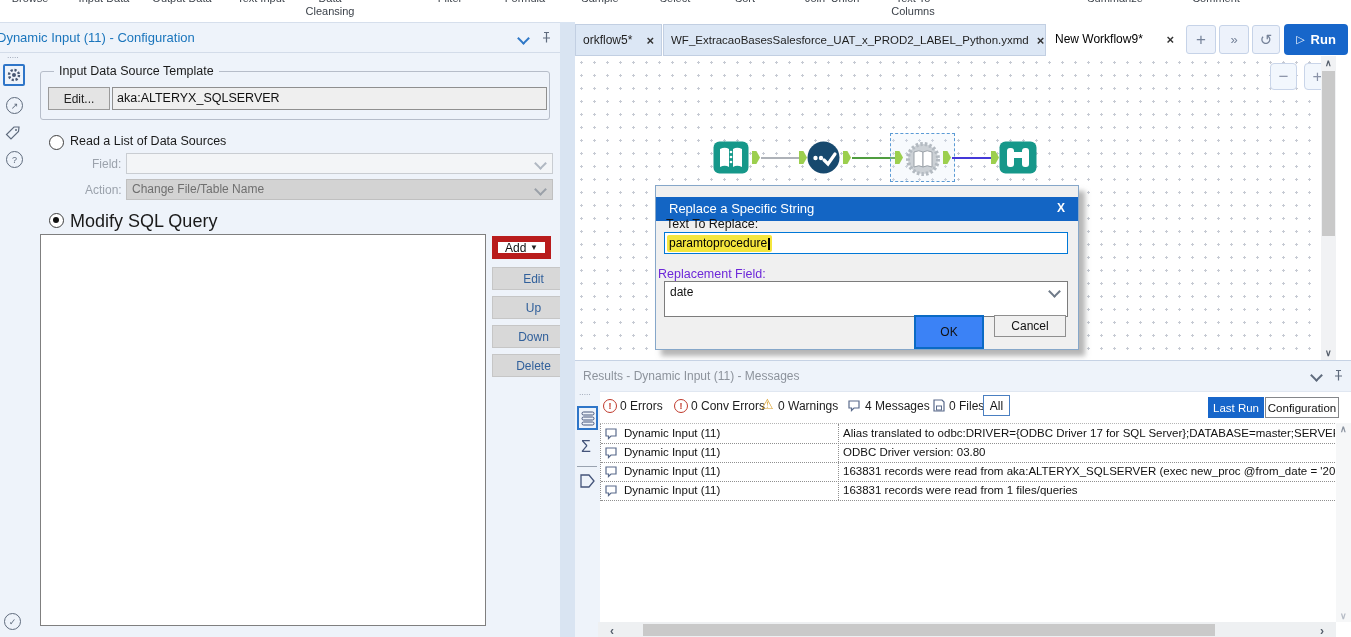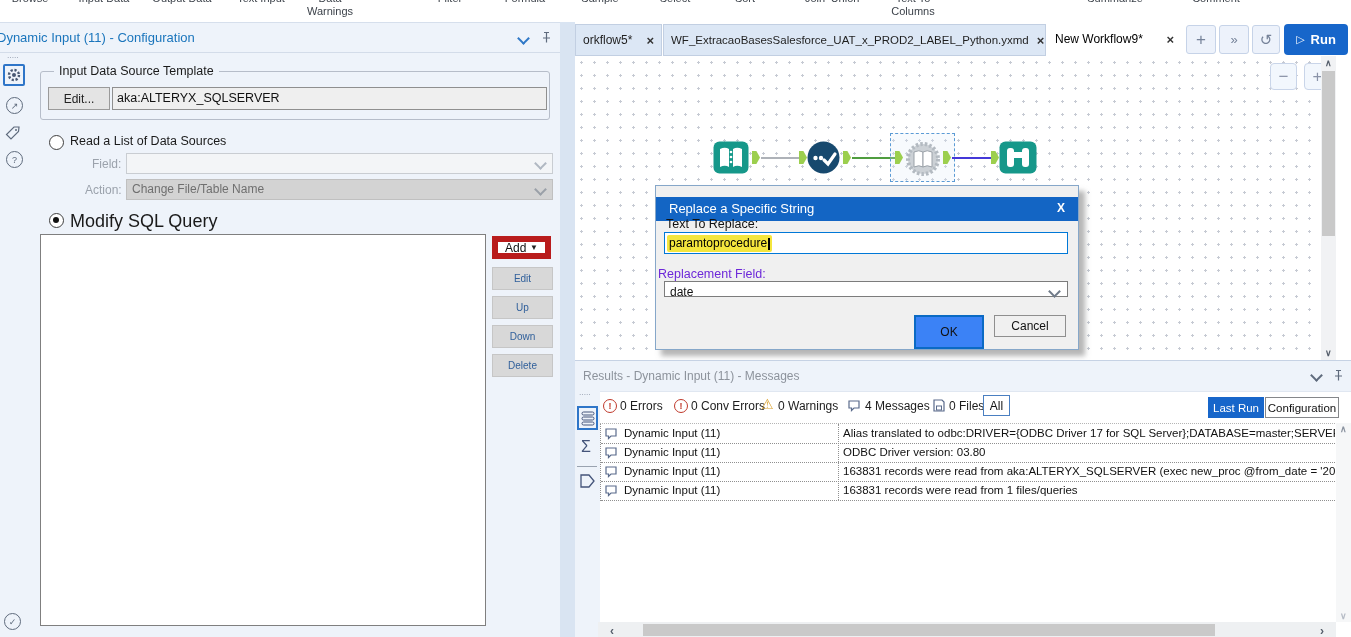--- a/index.html
+++ b/index.html
@@ -11,21 +11,21 @@
   .tool-lbl{position:absolute;top:-8px;width:90px;text-align:center;font-size:11px;color:#3c424a;line-height:13px;}
   .tool-lbl span{display:block;}
   
   .chev{position:absolute;width:7px;height:7px;border-right:2px solid #8a93a4;border-bottom:2px solid #8a93a4;transform:rotate(45deg);}
   .chev.blue{border-color:#2f78c7;}
   
   .cfg{position:absolute;left:0;top:22px;width:560px;height:615px;background:#eef3fa;border-top:1px solid #d6dfec;}
   .circ{position:absolute;width:15px;height:15px;border:1px solid #5f6b7d;border-radius:50%;color:#5f6b7d;font-size:9px;display:flex;align-items:center;justify-content:center;}
   .radio{position:absolute;width:13px;height:13px;border:1px solid #3f3f3f;border-radius:50%;background:#fff;}
   .radio.sel::after{content:"";position:absolute;left:2.5px;top:2.5px;width:6px;height:6px;border-radius:50%;background:#111;}
-  .gbtn{position:absolute;width:59px;height:21px;background:#d8d8d8;border:1px solid #c6c6c6;color:#31609b;font-size:10px;display:flex;align-items:center;justify-content:center;}
+  .gbtn{position:absolute;width:59px;height:21px;background:#d8d8d8;border:1px solid #c6c6c6;color:#31609b;font-size:12px;display:flex;align-items:center;justify-content:center;padding-left:11px;}
   
   .vdiv{position:absolute;left:560px;top:22px;width:15px;height:615px;background:#d9e4f2;}
   
   .tabbar{position:absolute;left:575px;top:22px;width:776px;height:34px;background:#fff;}
   .tab{position:absolute;background:#dce7f5;border:1px solid #c2cfe2;display:flex;align-items:center;justify-content:space-between;font-size:12px;color:#1f1f1f;box-sizing:border-box;padding:0 7px;overflow:hidden;}
   .tab .x{font-weight:700;font-size:13px;color:#333;margin-left:8px;}
   .tbtn{position:absolute;background:#edf2fb;border:1px solid #c6d3e8;border-radius:3px;color:#76839a;display:flex;align-items:center;justify-content:center;box-sizing:border-box;}
   
   .canvas{position:absolute;left:575px;top:56px;width:761px;height:304px;background:#fff;background-image:radial-gradient(#c6cad3 1px,transparent 1.3px);background-size:13px 13px;overflow:hidden;}
   .zbtn{position:absolute;width:27px;height:27px;background:#f2f7fd;border:1px solid #c9d5e9;border-radius:4px;color:#8a93a8;font-size:17px;display:flex;align-items:center;justify-content:center;box-sizing:border-box;}
@@ -65,21 +65,21 @@
         <span>Input Data</span>
       </div>
     <div class="tool-lbl" style="left:137px">
         <span>Output Data</span>
       </div>
     <div class="tool-lbl" style="left:216px">
         <span>Text Input</span>
       </div>
     <div class="tool-lbl" style="left:285px">
         <span>Data</span>
-        <span>Warnings</span>
+        <span>Cleansing</span>
       </div>
     <div class="tool-lbl" style="left:405px">
         <span>Filter</span>
       </div>
     <div class="tool-lbl" style="left:480px">
         <span>Formula</span>
       </div>
     <div class="tool-lbl" style="left:555px">
         <span>Sample</span>
       </div>
@@ -260,21 +260,21 @@
     <div class="dialog">
       <div class="dlg-title">
         <span class="txt" style="left:13px;top:4px;font-size:13px;color:#fff">Replace a Specific String</span>
         <span class="txt" style="right:13px;top:4px;font-size:12px;font-weight:700;color:#fff">X</span>
       </div>
       <span class="txt" style="left:10px;top:31px;font-size:12.5px;color:#111">Text To Replace:</span>
       <div class="dlg-input">
         <span class="hl"><span>paramtoprocedure</span><span class="caret"></span></span>
       </div>
       <span class="txt" style="left:2px;top:81px;font-size:12.5px;color:#6d28d9">Replacement Field:</span>
-      <div class="combo" style="left:8px;top:95px;width:404px;height:16px;background:#fff;border:1px solid #7c7c7c">
+      <div class="combo" style="left:8px;top:95px;width:404px;height:36px;background:#fff;border:1px solid #7c7c7c">
         <span class="txt" style="left:5px;top:3px;font-size:12px;color:#111">date</span>
         <span class="chev" style="right:8px;top:5px;border-color:#6f7a88"></span>
       </div>
       <div class="dbtn" style="left:258px;top:129px;width:70px;height:34px;background:#3b82f6;border:2px solid #0b6ac4">
           <span>OK</span>
         </div>
       <div class="dbtn" style="left:338px;top:129px;width:72px;height:22px;background:#f0f0f0;border:1px solid #8f8f8f">
           <span>Cancel</span>
         </div>
     </div>

